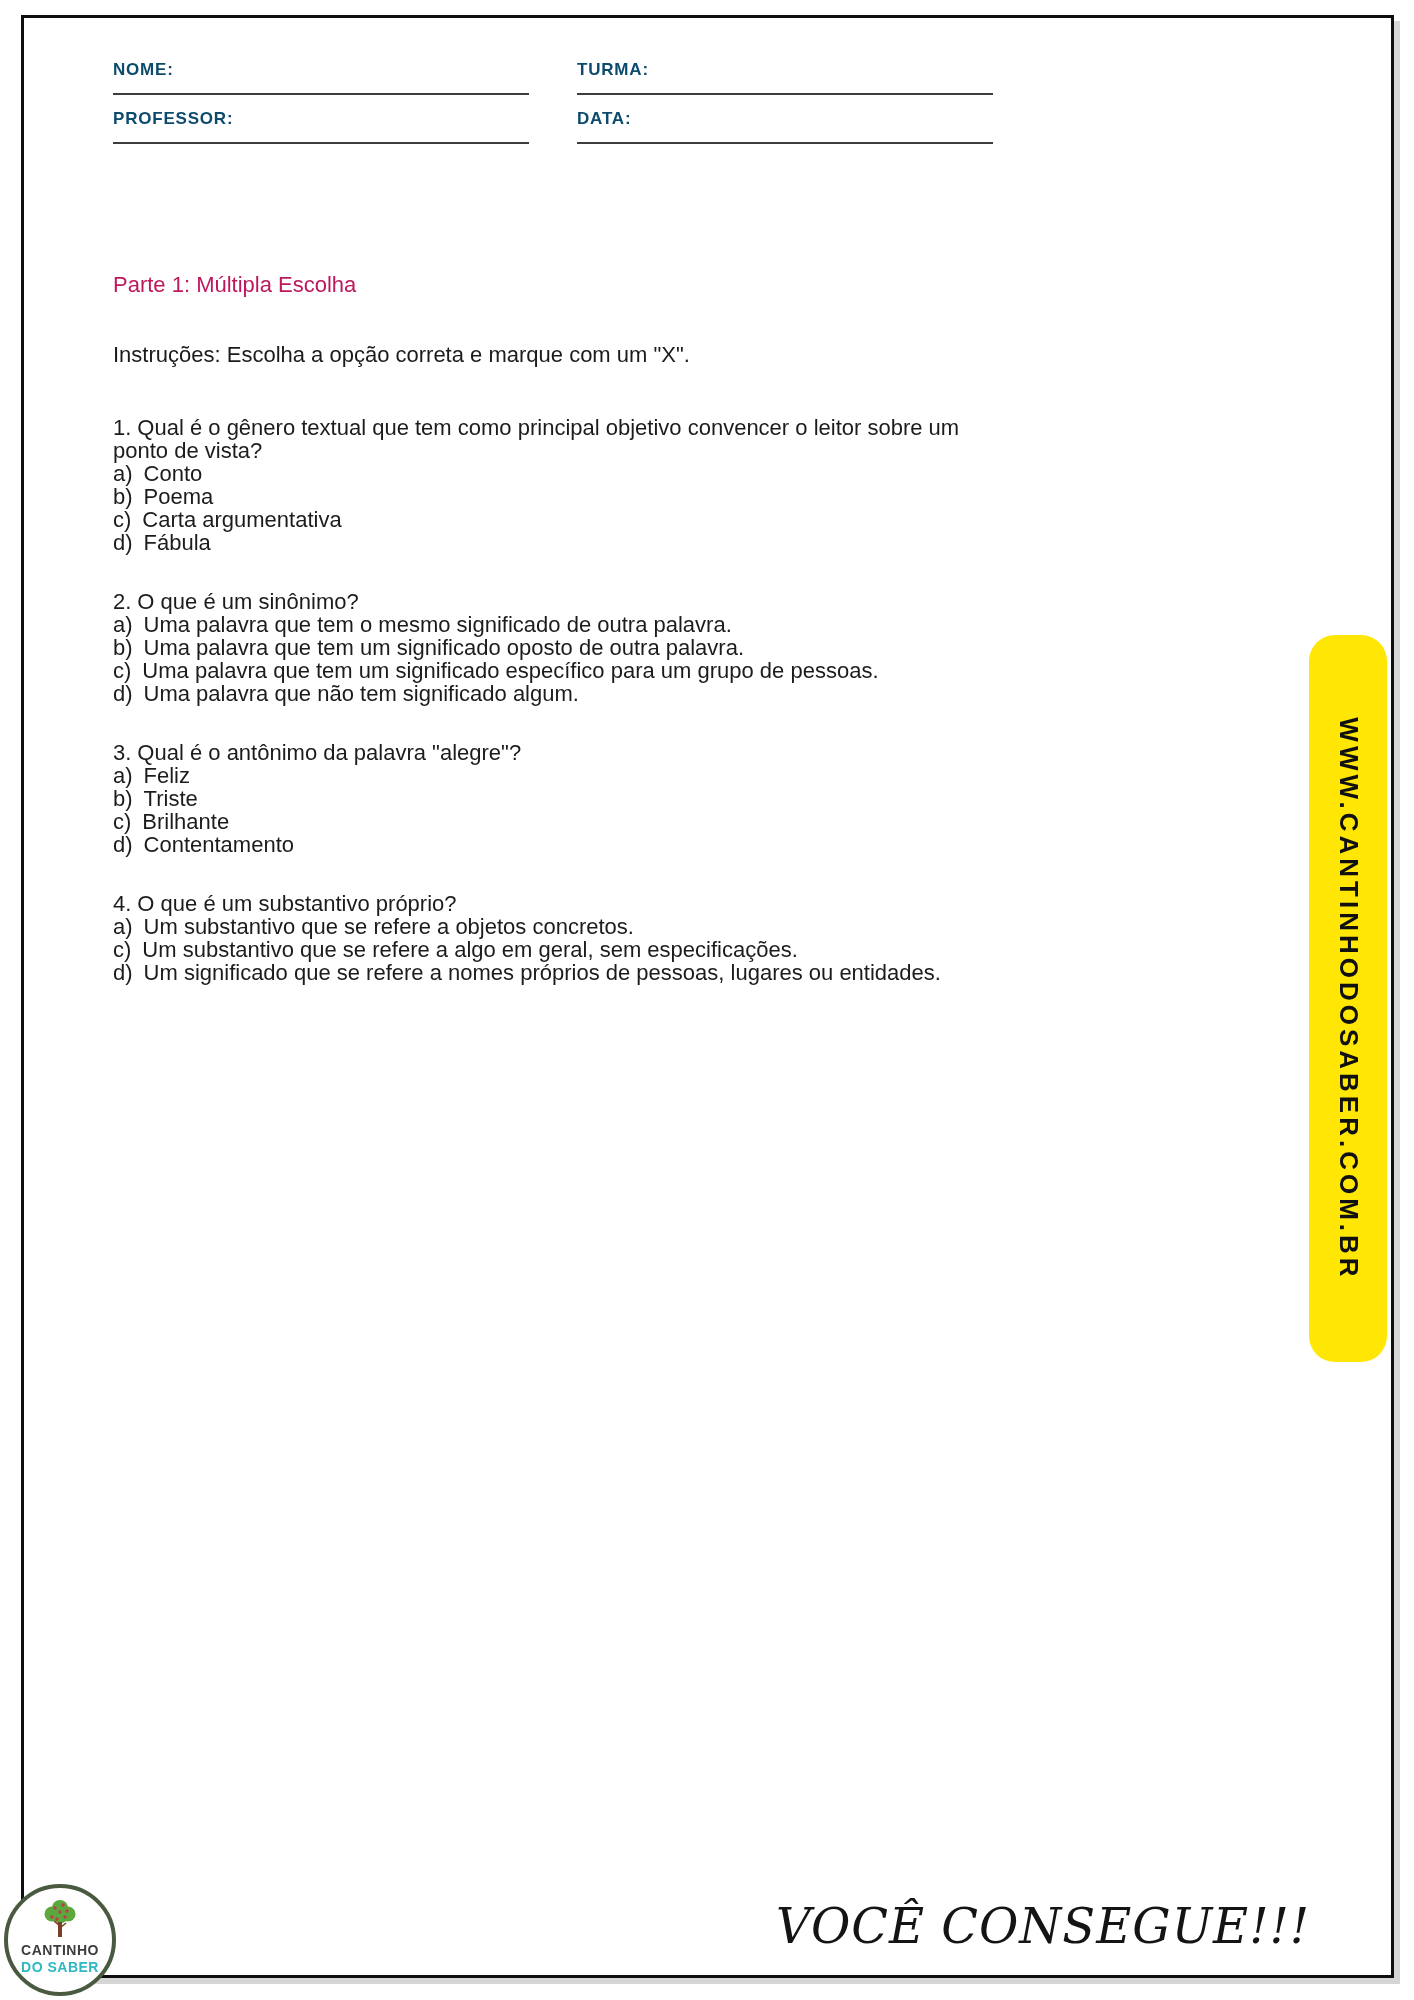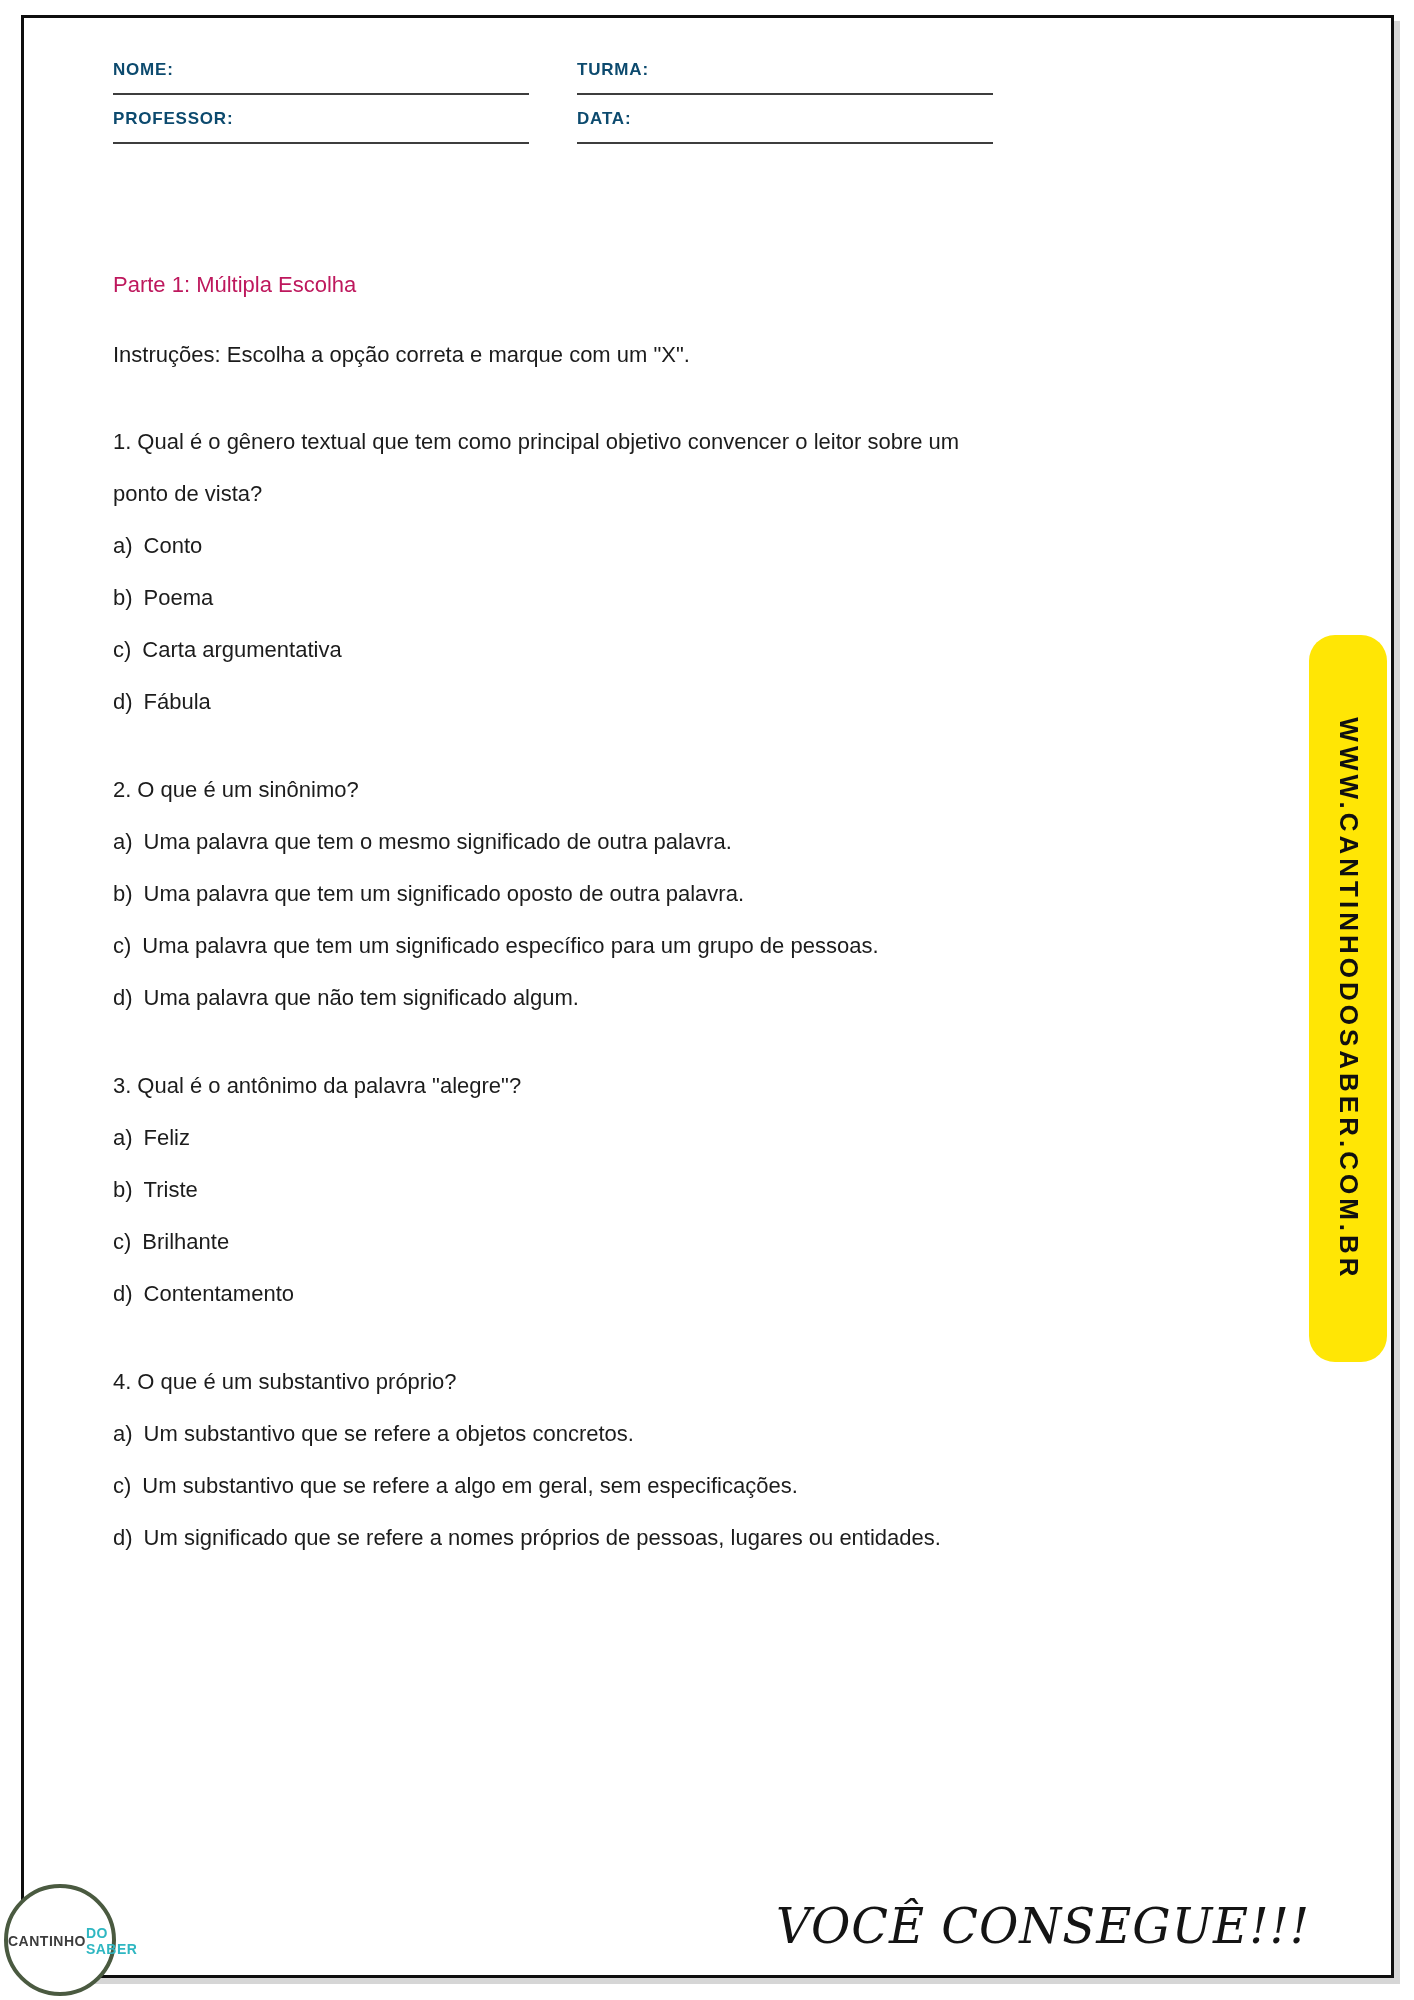--- a/index.html
+++ b/index.html
@@ -26,21 +26,21 @@
   .exam-title{
     position:absolute;left:89px;top:148px;width:880px;text-align:center;
     font-family:"DejaVu Serif",serif;font-style:italic;font-weight:bold;
     font-size:54px;color:#131313;white-space:nowrap;letter-spacing:-1px;
   }
 
   .part-heading{position:absolute;left:89px;top:254px;font-size:22px;color:#be185d;}
   .instructions{position:absolute;left:89px;top:324px;font-size:22px;color:#1b1b1b;}
 
   
-  .questions{position:absolute;left:89px;top:398px;width:884px;font-size:22px;line-height:52px;color:#1c1c1c;}
+  .questions{position:absolute;left:89px;top:398px;width:884px;font-size:22px;line-height:23px;color:#1c1c1c;}
   .question{margin:0 0 36px 0;}
   .q-line{margin:0;}
   .q-number{margin-right:6px;}
   .option{margin:0;}
   .opt-letter{margin-right:11px;}
 
   
   .site-banner{
     position:absolute;left:1285px;top:617px;width:78px;height:727px;
     background:#ffe605;border-radius:26px;
@@ -48,21 +48,21 @@
   .site-banner-text{
     position:absolute;left:50%;top:50%;
     transform:translate(-50%,-50%) rotate(90deg);
     white-space:nowrap;font-weight:bold;font-size:26px;letter-spacing:4px;color:#101010;
   }
 
   
   .logo{
     position:absolute;left:4px;top:1884px;width:112px;height:112px;
     border:4px solid #4a5a40;border-radius:50%;background:#ffffff;z-index:3;
-    display:flex;flex-direction:row;align-items:center;justify-content:flex-start;
+    display:flex;flex-direction:column;align-items:center;justify-content:flex-start;
     padding-top:0;box-sizing:border-box;
   }
   .logo svg{margin-top:10px;}
   .logo-title{font-size:14px;font-weight:bold;color:#3d3d3d;letter-spacing:0.5px;margin-top:2px;}
   .logo-subtitle{font-size:14px;font-weight:bold;color:#2fb7c2;letter-spacing:0.5px;margin-top:1px;}
 
   
   .motivation{
     position:absolute;right:104px;top:1898px;
     font-family:"DejaVu Serif",serif;font-style:italic;

